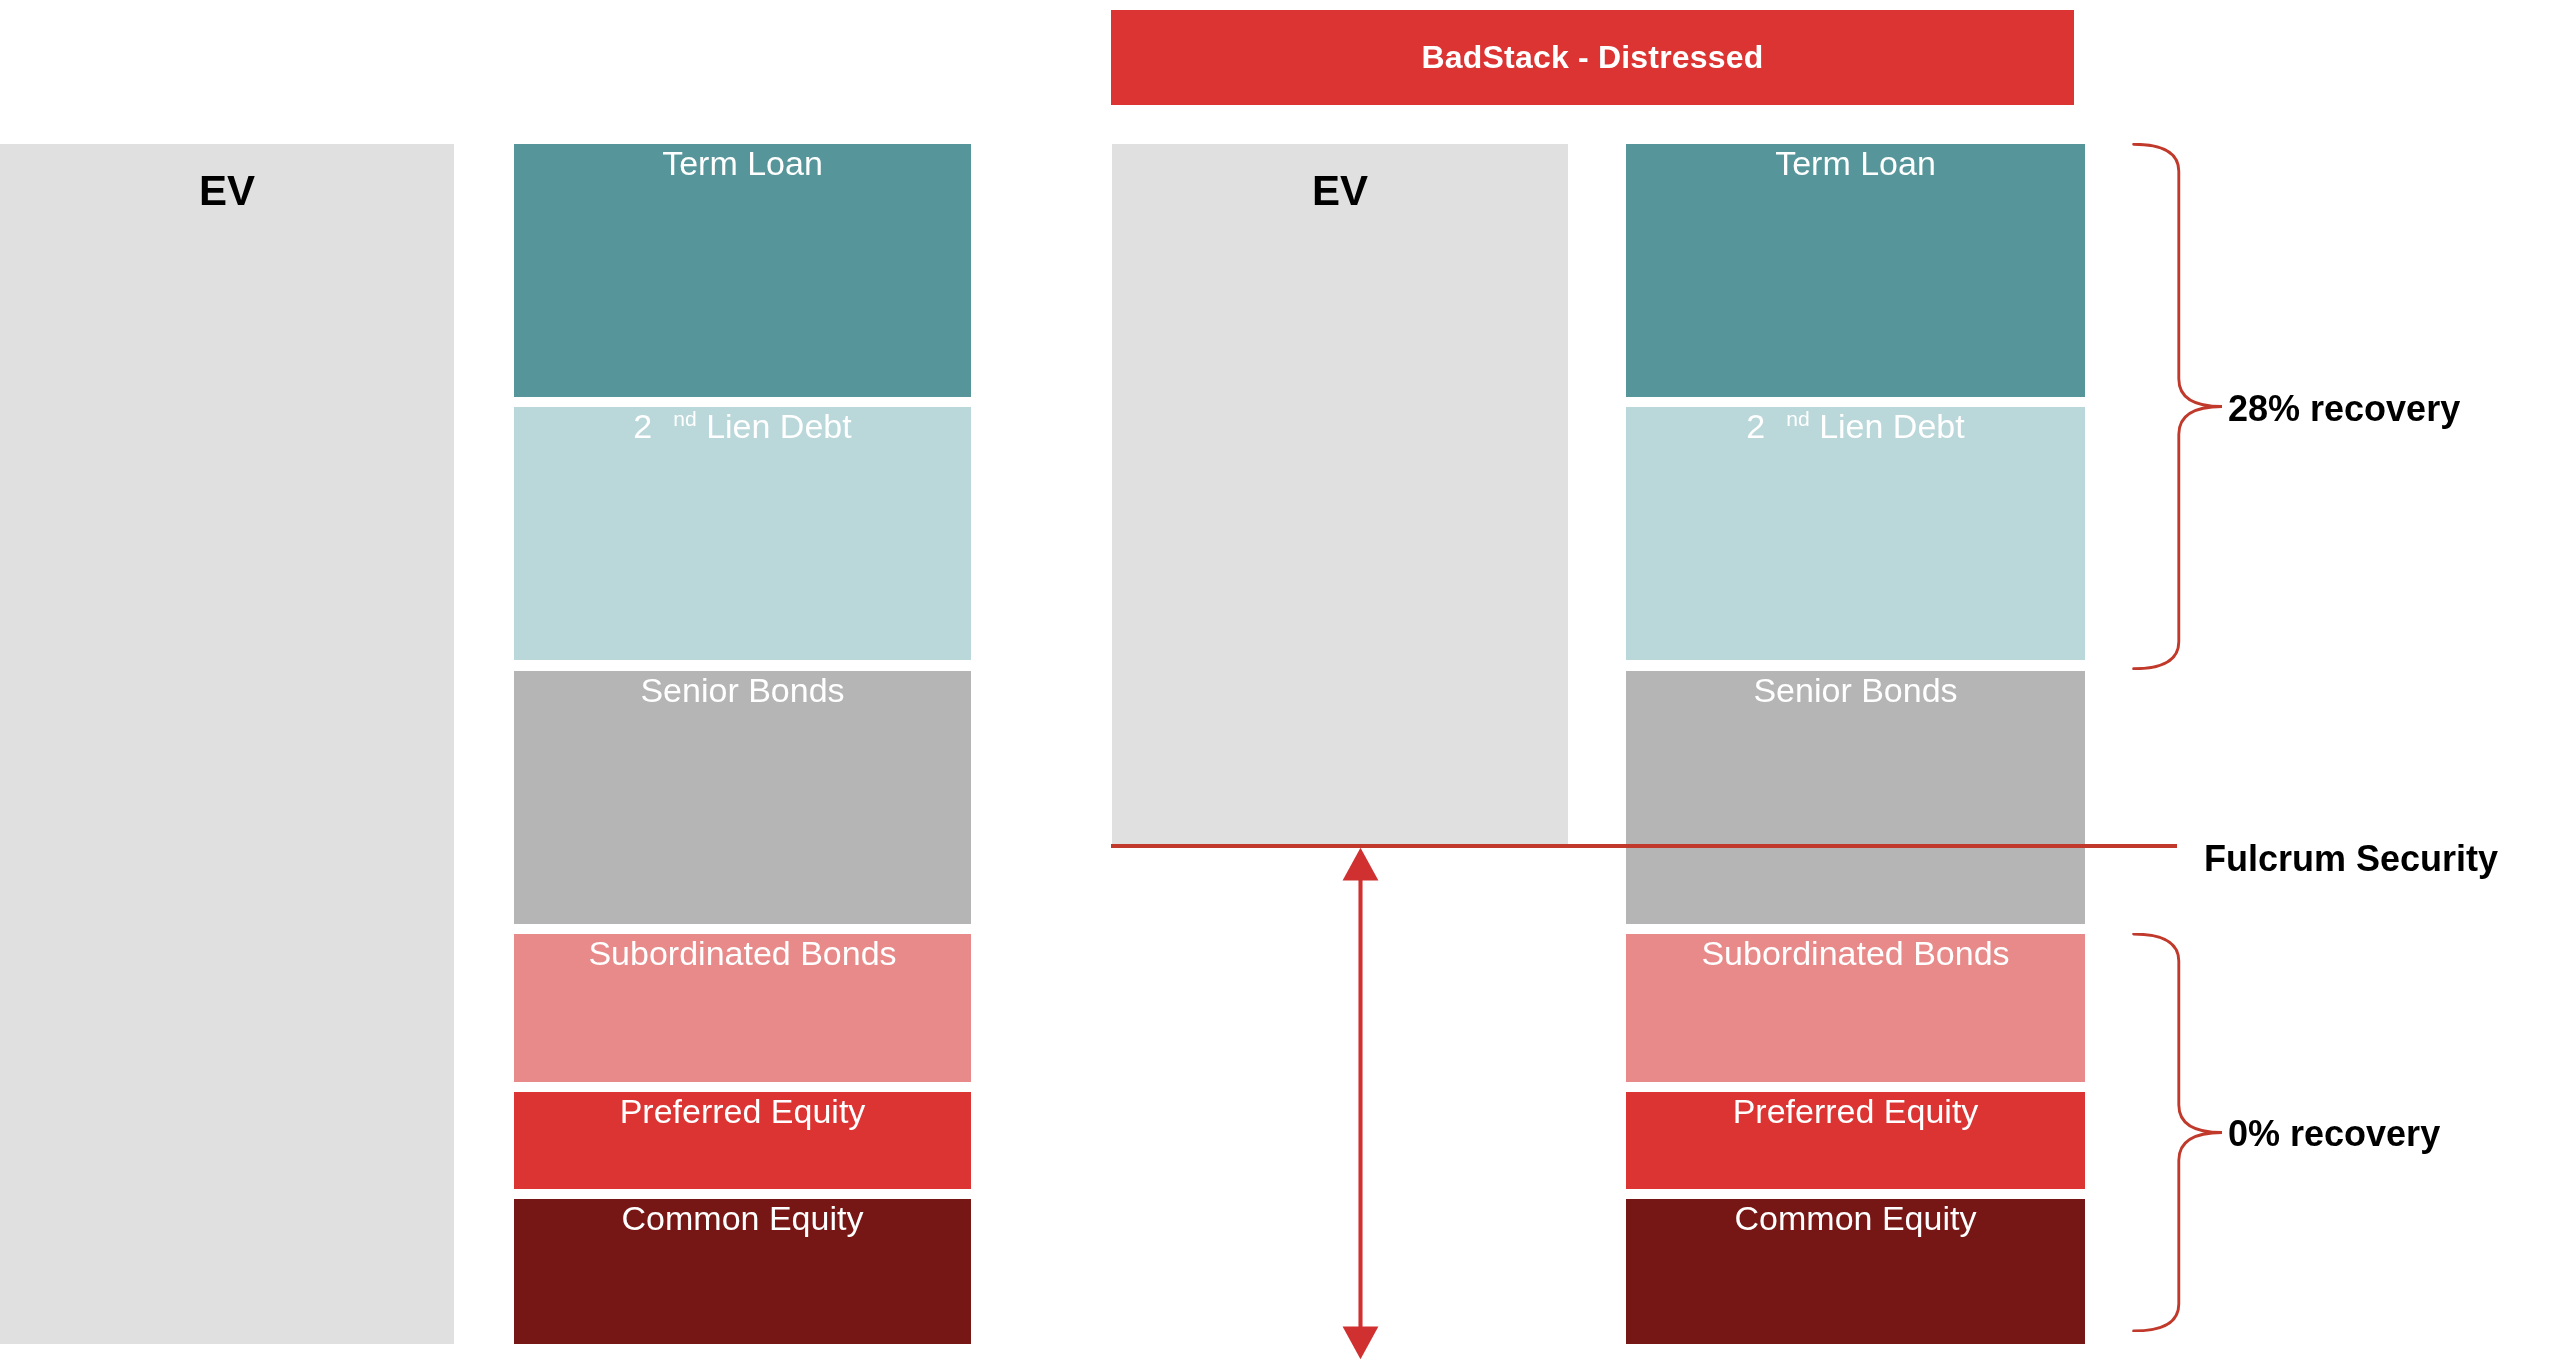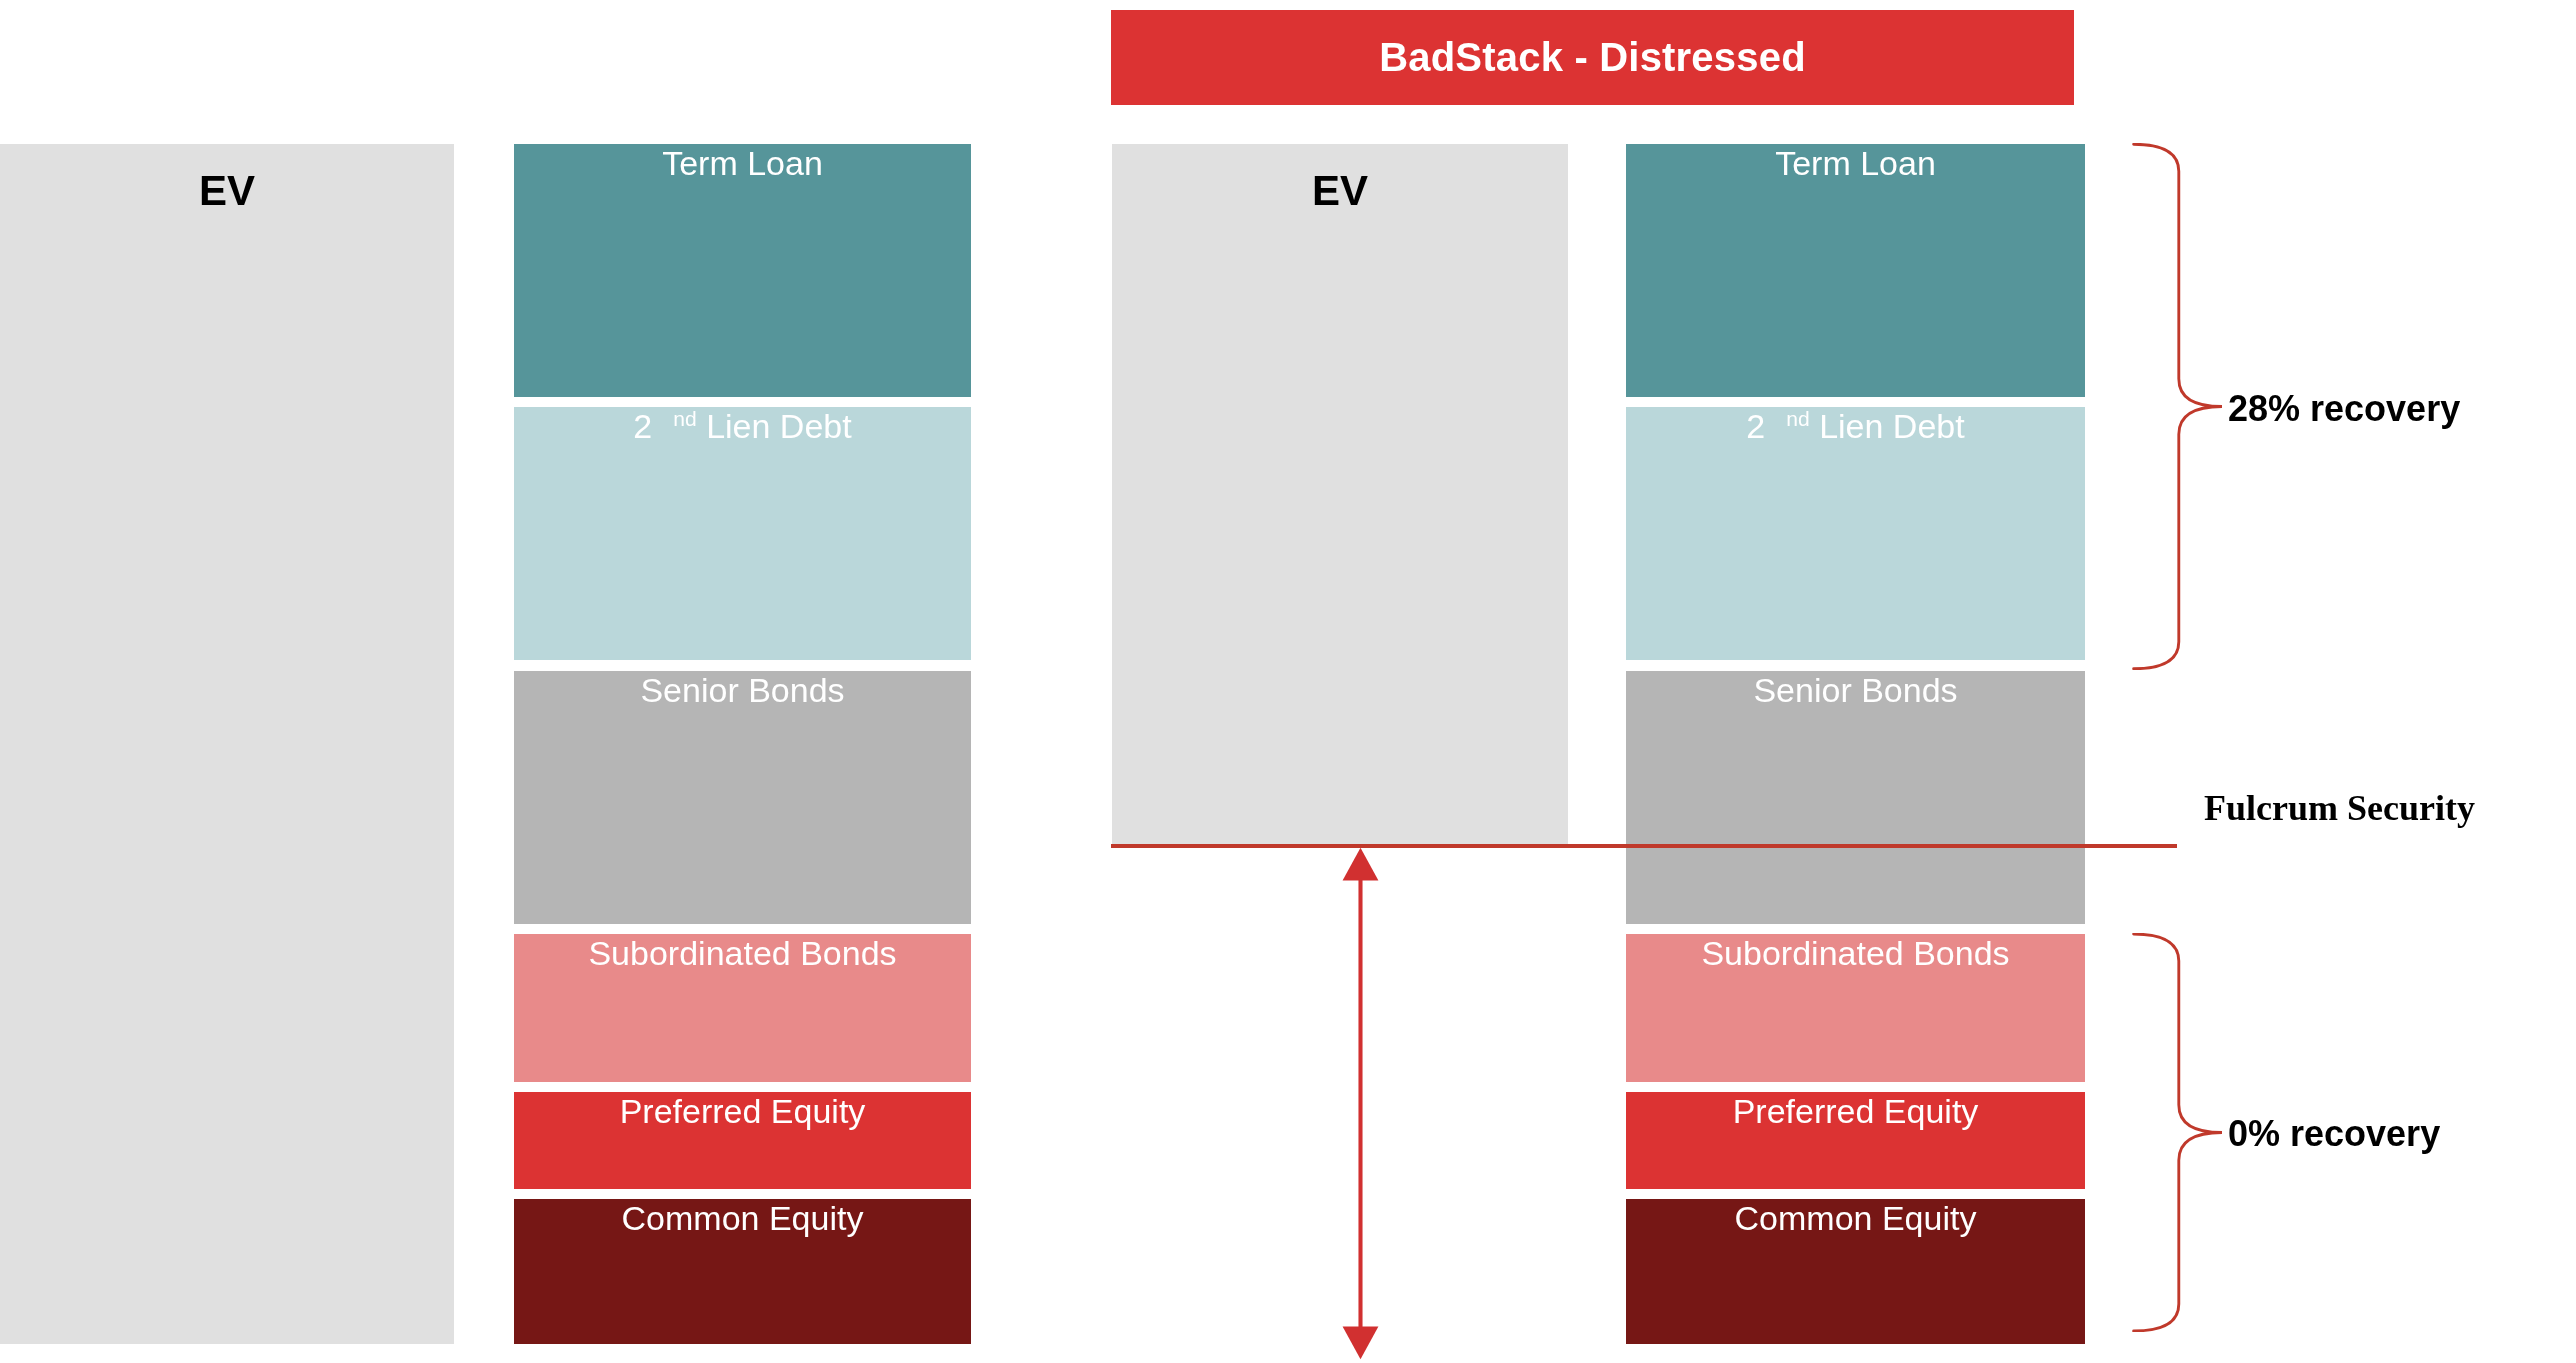--- a/index.html
+++ b/index.html
@@ -12,21 +12,21 @@
 
   .panel-header{
     position:absolute;
     background:#DC3333;
     display:flex;align-items:center;justify-content:center;
     color:#ffffff;
     font-weight:bold;
     letter-spacing:0.2px;
   }
   #header-healthy{left:0px;top:0px;width:972px;height:98px;font-size:38px;}
-  #header-distressed{left:1111px;top:9.8px;width:963px;height:95px;font-size:40px;}
+  #header-distressed{left:1111px;top:9.8px;width:963px;height:95px;font-size:32px;}
 
   .ev-box{
     position:absolute;
     background:#E0E0E0;
   }
   .ev-label{
     position:absolute;
     width:100%;
     text-align:center;
     color:#000000;
@@ -112,20 +112,20 @@
     </div>
     <svg class="brace-svg" width="90" height="527" style="left: 2132px; top: 143px;" viewBox="0 0 110 643">
       <path d="M 2 1 Q 57.2 1 57.2 34 L 57.2 287.5 Q 57.2 321.5 110 321.5 Q 57.2 321.5 57.2 355.5 L 57.2 609 Q 57.2 642 2 642" fill="none" stroke="#C0392B" stroke-width="3.5" stroke-linecap="round"></path>
     </svg>
     <div class="anno-text" style="left: 2228px; top: 388px;">28% recovery</div>
     <svg class="brace-svg" width="90" height="399" style="left: 2132px; top: 933px;" viewBox="0 0 110 487">
       <path d="M 2 1 Q 57.2 1 57.2 34 L 57.2 209.5 Q 57.2 243.5 110 243.5 Q 57.2 243.5 57.2 277.5 L 57.2 453 Q 57.2 486 2 486" fill="none" stroke="#C0392B" stroke-width="3.5" stroke-linecap="round"></path>
     </svg>
     <div class="anno-text" style="left: 2228px; top: 1113px;">0% recovery</div>
     <div class="fulcrum-line" style="left: 1111px; top: 844px; width: 1066px; background: rgb(192, 57, 43);"></div>
-    <div class="anno-text" style="left: 2204px; top: 787px; font-family: Liberation Serif, serif;">Fulcrum Security</div>
+    <div class="anno-text" style="left: 2204px; top: 838px;">Fulcrum Security</div>
     <svg class="arrow-svg" width="57" height="515" style="left: 1332px; top: 846px;" viewBox="0 0 70 628">
       <line x1="35" y1="20" x2="35" y2="608" stroke="#D13030" stroke-width="5"></line>
       <polygon points="35,0 13,40 57,40" fill="#D13030"></polygon>
       <polygon points="35,628 13,588 57,588" fill="#D13030"></polygon>
     </svg>
   </div>
 
 
 </body></html>

